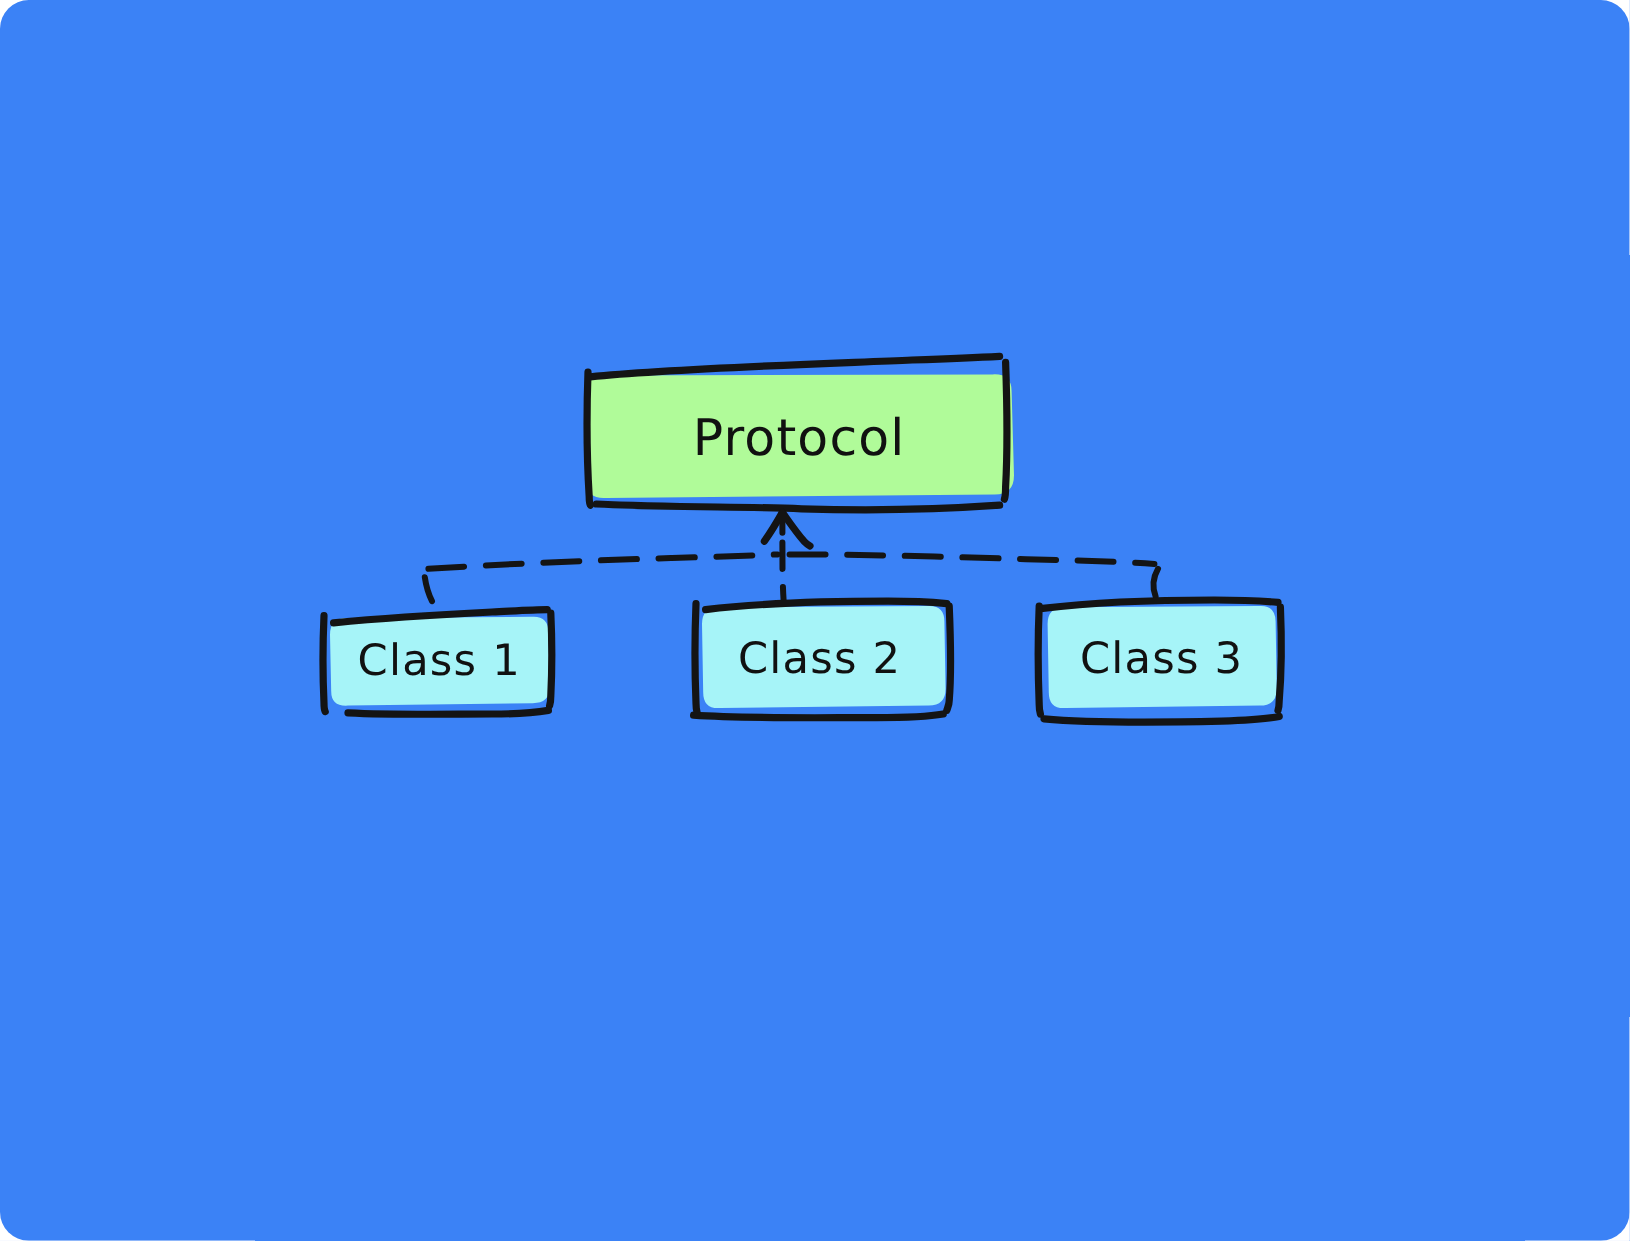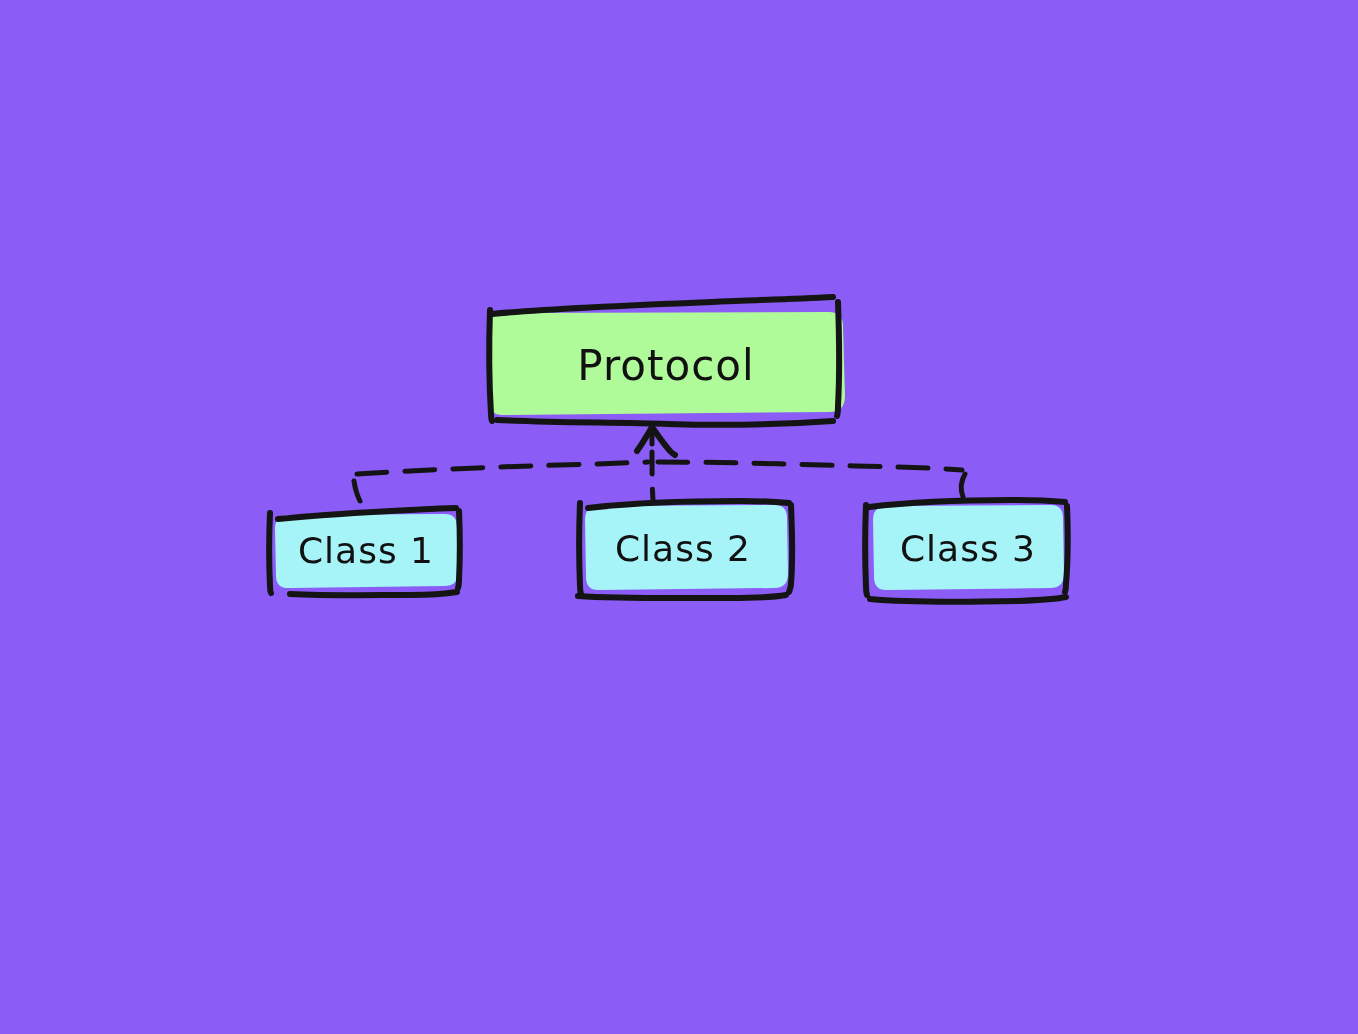--- a/index.html
+++ b/index.html
@@ -40,21 +40,21 @@
     fill: #111111;
     font-weight: 400;
     dominant-baseline: middle;
     text-anchor: middle;
     letter-spacing: 1px;
   }
 </style>
 </head>
 <body>
 
-<div id="canvas" style="background: #8b5cf6;">
+<div id="canvas" style="background: #3b82f6; border-radius: 24px;">
 
   <svg viewBox="0 0 1358 1034" xmlns="http://www.w3.org/2000/svg">
 
     <g>
       <path class="box-fill" d="M 503 313
                Q 487 313 487 329
                L 489 401
                Q 489 416 505 415
                L 829 412
                Q 845 412 845 396

